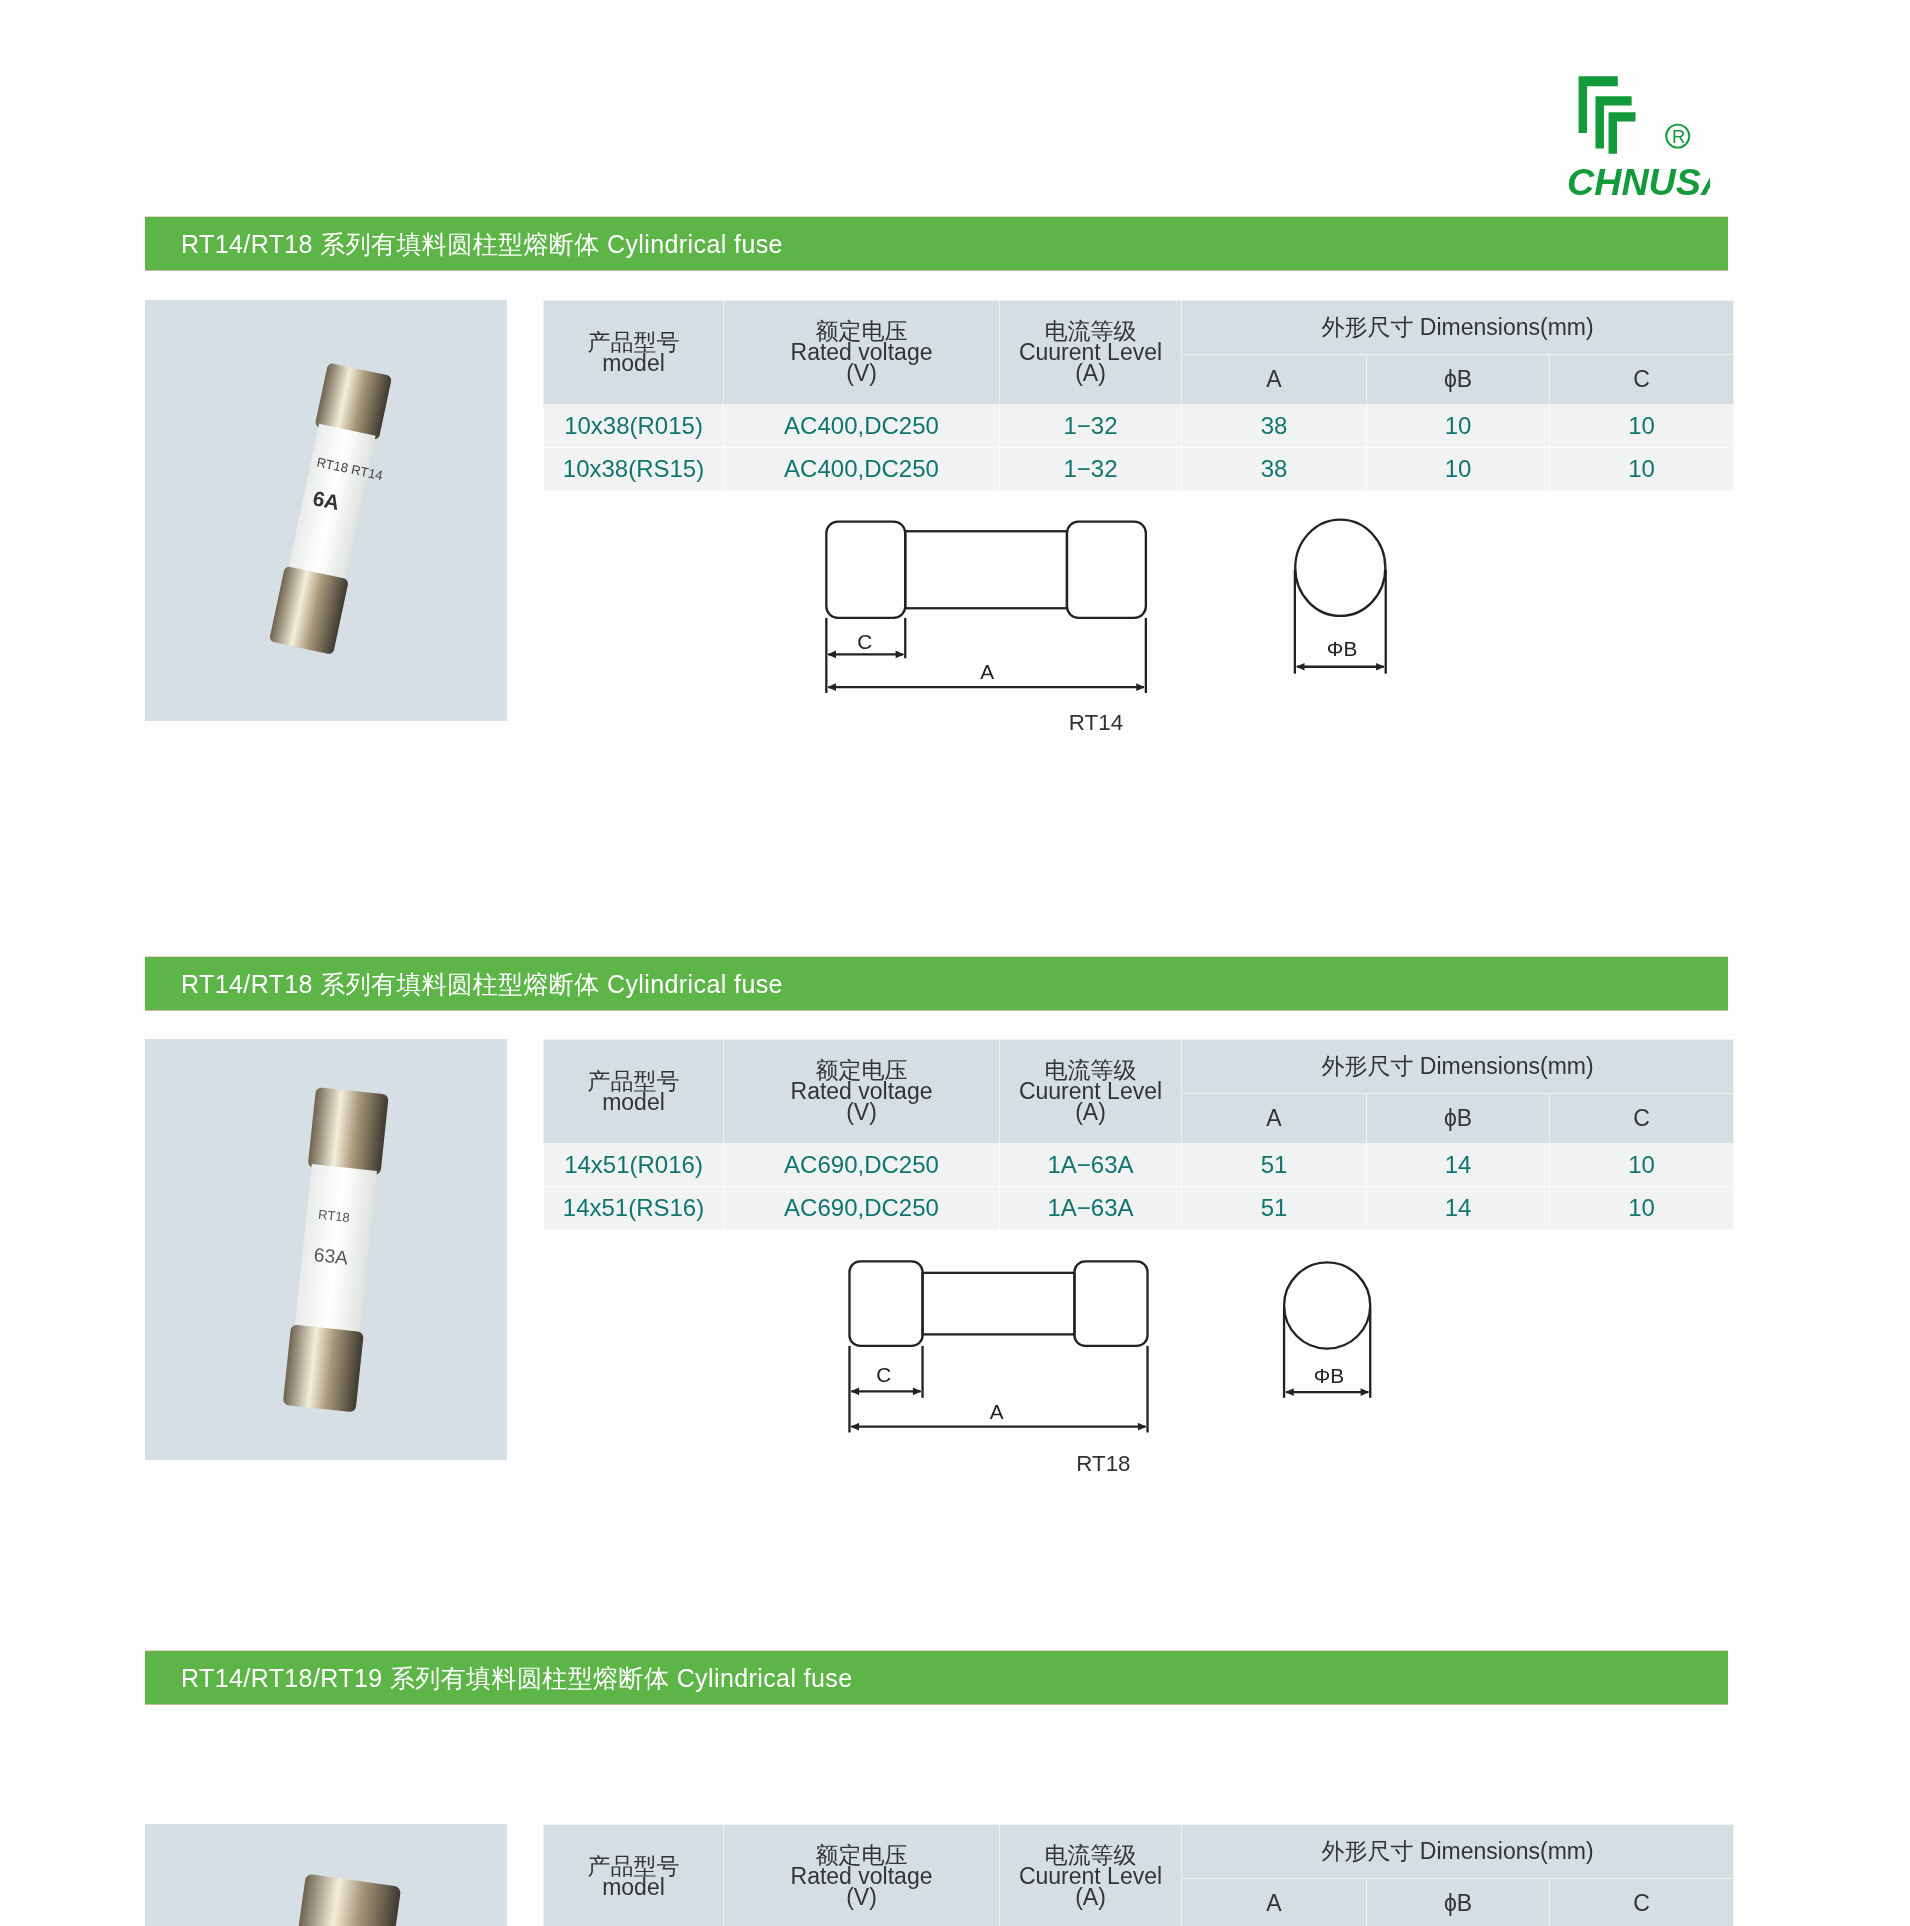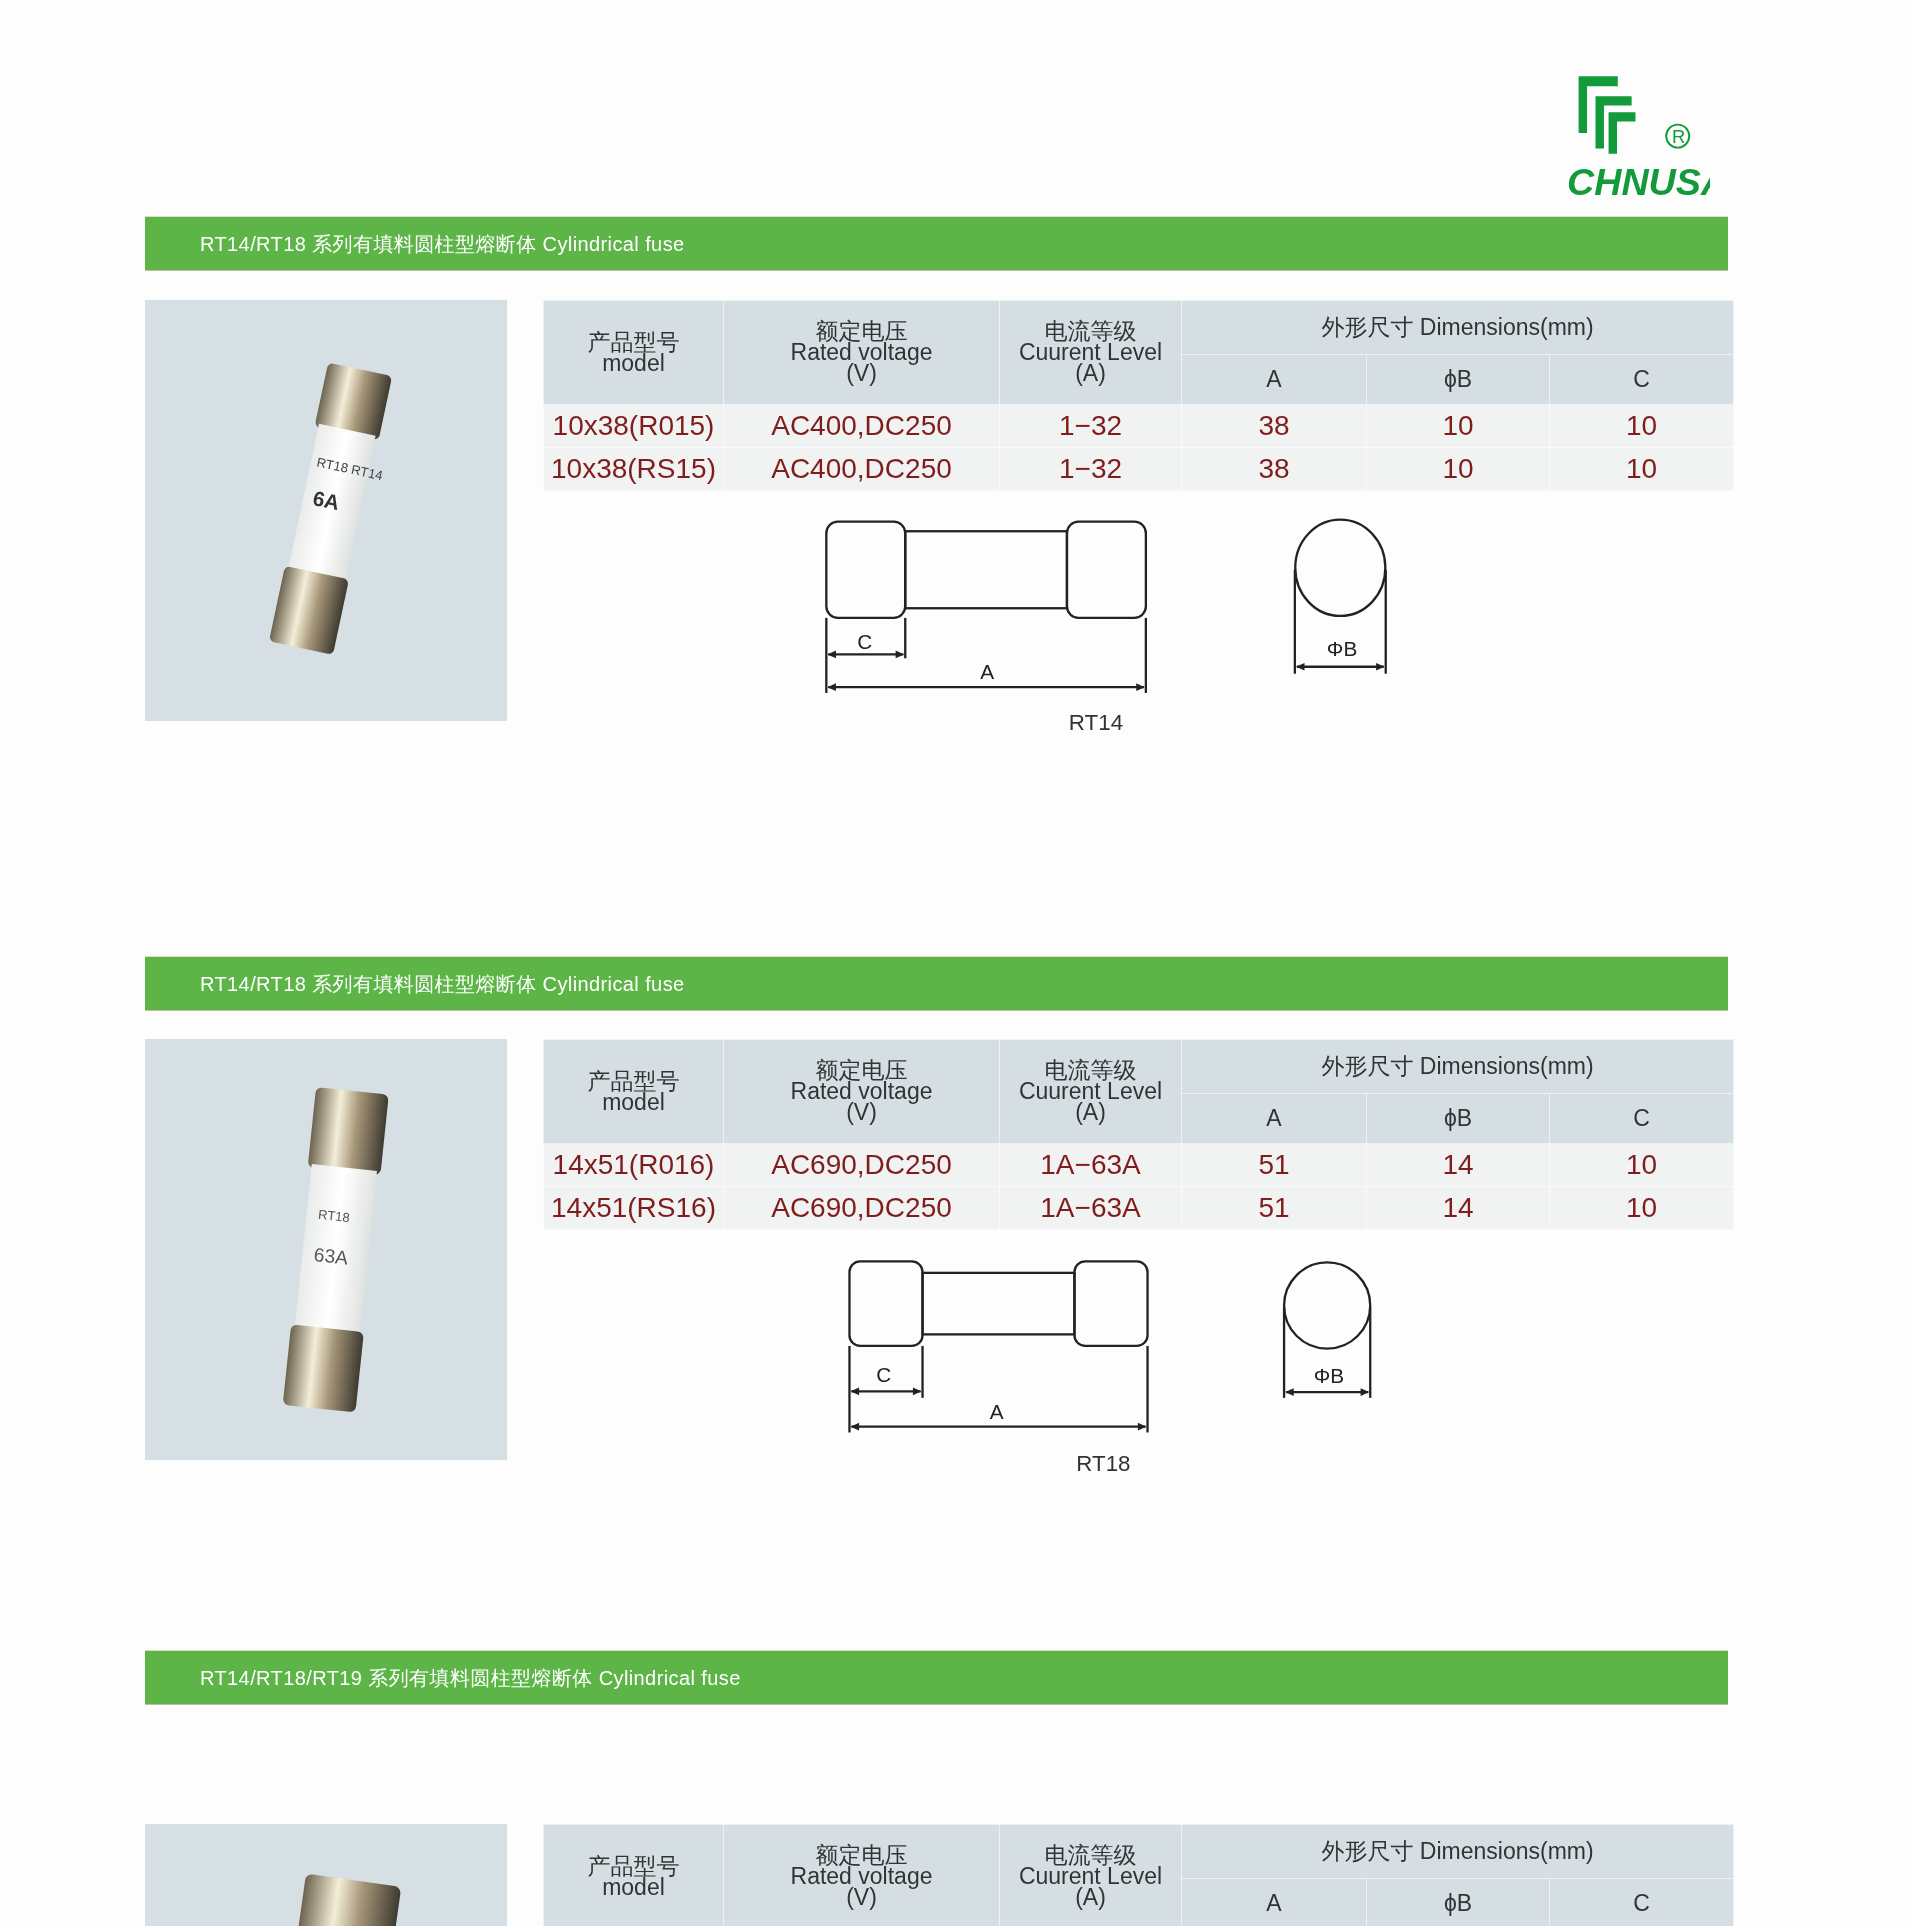--- a/index.html
+++ b/index.html
@@ -1,27 +1,27 @@
 <!DOCTYPE html>
 <html style="font-size:6.2px"><head>
 <meta charset="utf-8">
 <style>
   html, body { margin:0; padding:0; }
   body { width:1911px; height:2612px; background:#fdfdfd; position:relative; overflow:hidden;
          font-family:"Liberation Sans", "DejaVu Sans", sans-serif; color:#333; }
   .abs { position:absolute; }
   .logo { left:1564px; top:73px; width:146px; height:127px; }
   .bar { left:145px; width:1583px; height:55px; background:#5db548; color:#fff;
-         font-size:20px; line-height:55px; padding-left:55px; box-sizing:border-box;
+         font-size:25px; line-height:55px; padding-left:36px; box-sizing:border-box;
          border-top:1.5px solid #e7d9c8; border-bottom:1.5px solid #c9b9a0; letter-spacing:0.4px; }
   .photo { left:145px; width:362px; height:421px; background:#d6dfe3; overflow:hidden; }
   table.spec { position:absolute; left:543px; width:1190px; border-collapse:collapse; table-layout:fixed; }
   table.spec th { background:#d5dfe3; font-weight:normal; font-size:23px; line-height:21px; color:#333;
                   border:1.9px solid #eef2f3; text-align:center; vertical-align:middle; }
-  table.spec td { background:#f1f2f2; font-size:28px; color:#7f1d1d; text-align:center; height:40px;
+  table.spec td { background:#f1f2f2; font-size:24px; color:#0f766e; text-align:center; height:40px;
                   border:1.9px solid #fafafa; }
   table.spec th.dimsub { height:47px; }
   table.spec th.dimtop { height:51px; }
   svg text { font-family:"Liberation Sans", sans-serif; }
 </style>
 </head>
 <body>
 
 <div class="abs logo">
   <svg width="146" height="127" viewBox="0 0 380 330">

